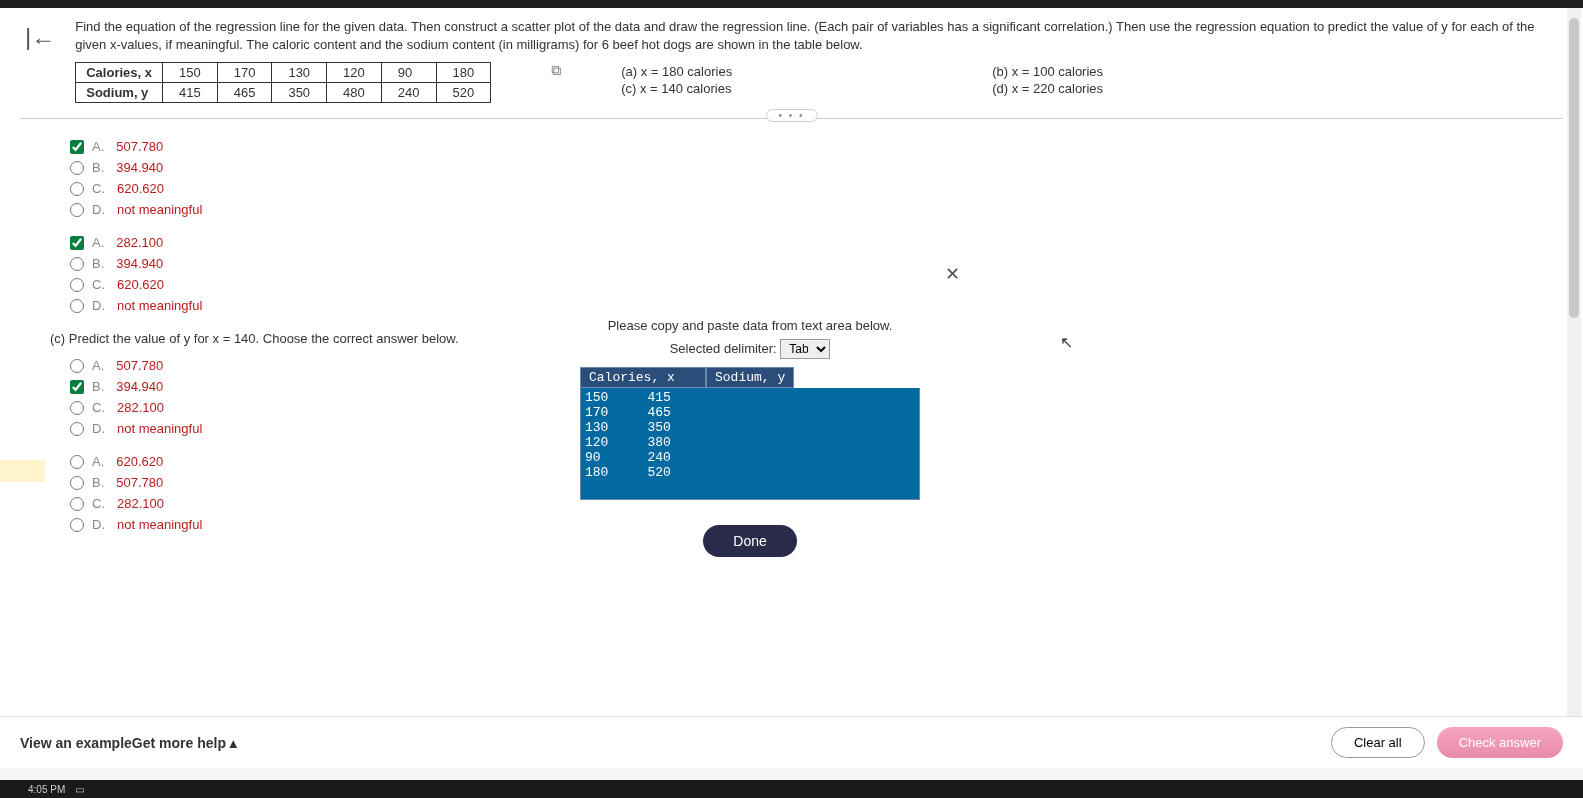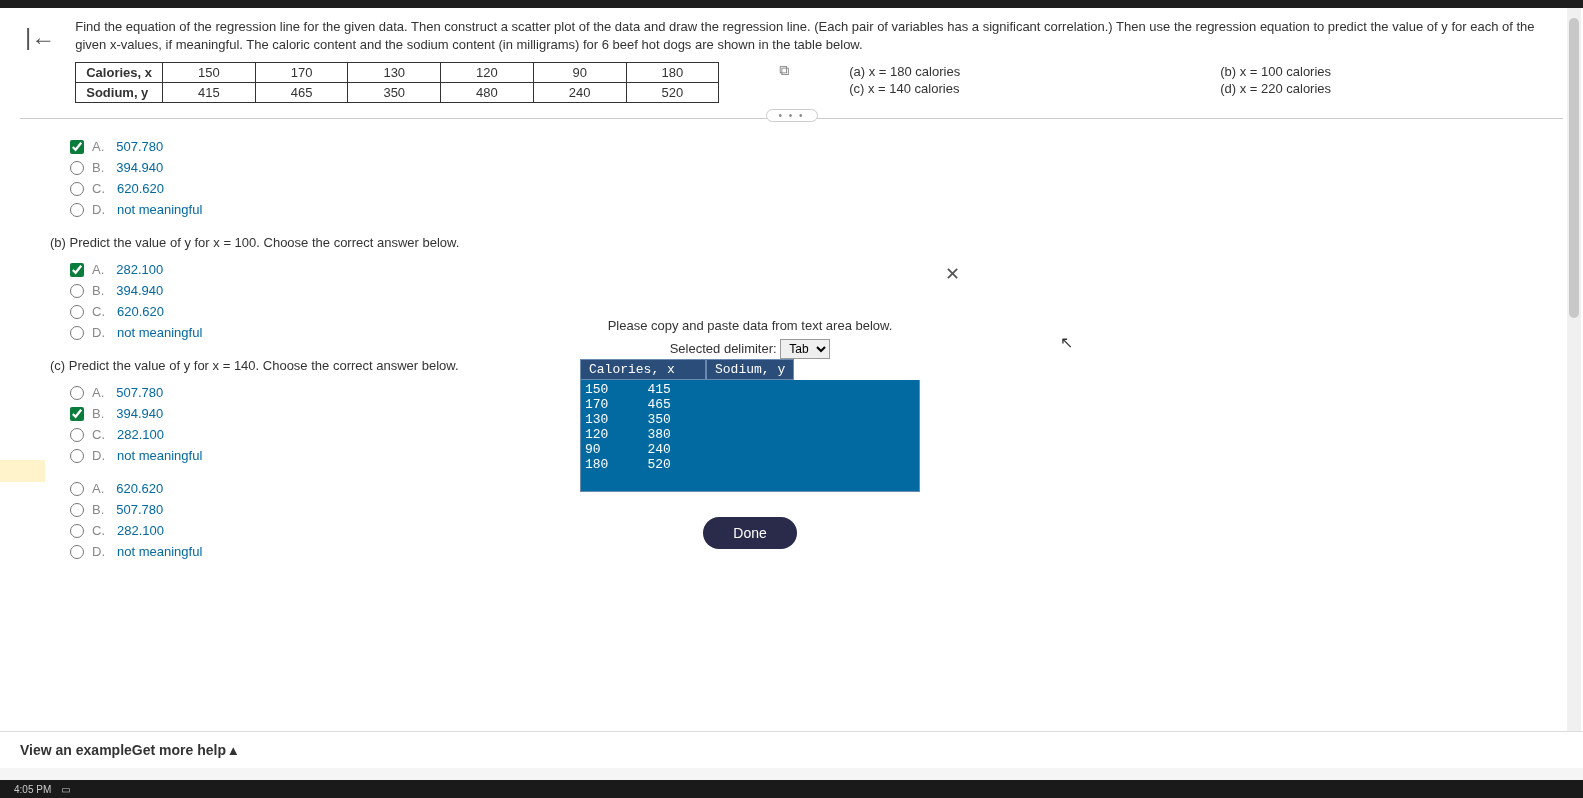--- a/index.html
+++ b/index.html
@@ -4,54 +4,54 @@
 <style>
 * { box-sizing: border-box; margin: 0; padding: 0; }
 body { font-family: Arial, sans-serif; font-size: 13px; background: #f5f5f5; color: #333; width: 1583px; height: 798px; position: relative; overflow: hidden; }
 .topbar { background: #1e1e1e; height: 8px; width: 100%; }
 .main-content { background: #fff; padding: 10px 20px 0 20px; height: calc(100% - 38px); overflow-y: auto; position: relative; }
 .header-row { display: flex; align-items: flex-start; gap: 15px; }
 .back-icon { font-size: 24px; color: #555; cursor: pointer; padding: 5px; }
 .problem-text { flex: 1; color: #333; line-height: 1.4; }
 .data-section { margin-top: 8px; display: flex; align-items: flex-start; gap: 60px; }
 .data-table { border-collapse: collapse; }
-.data-table td { border: 1px solid #333; padding: 2px 35px; text-align: center; font-size: 13px; }
+.data-table td { border: 1px solid #333; padding: 2px 16px; font-size: 13px; }
 .data-table td:first-child { font-weight: bold; text-align: left; padding: 2px 10px; }
 .copy-icon { color: #777; font-size: 14px; cursor: pointer; }
 .predict-list { font-size: 13px; }
 .predict-list div { margin: 2px 0; }
 .divider-wrap { text-align: center; margin: 15px 0 20px; position: relative; }
 .divider { border: none; border-top: 1px solid #ccc; }
 .expand-btn { position: absolute; left: 50%; top: -9px; transform: translateX(-50%); background: #fff; border: 1px solid #ccc; border-radius: 10px; padding: 0 12px; font-size: 10px; color: #888; cursor: pointer; letter-spacing: 2px; }
 .question-block { margin: 18px 0 10px 30px; }
 .question-prompt { font-size: 13px; margin-bottom: 12px; }
 .option-row { display: flex; align-items: center; gap: 8px; margin: 6px 0 6px 20px; font-size: 13px; }
 .option-row input[type=radio] { width: 14px; height: 14px; }
 .option-row input[type=checkbox] { width: 14px; height: 14px; accent-color: #0a7d3c; }
-.option-label { color: #0369a1; }
+.option-label { color: #b91c1c; }
 .option-letter { color: #888; margin-right: 4px; }
 .highlight-bar { position: absolute; left: 0; width: 45px; height: 22px; background: #fff3cc; }
 .popup { position: absolute; left: 570px; top: 300px; width: 360px; background: #fff; padding: 10px; }
 .popup-close { position: absolute; right: -30px; top: -45px; font-size: 18px; color: #555; cursor: pointer; }
 .popup-title { text-align: center; font-size: 13px; color: #333; margin-bottom: 6px; }
-.delim-row { text-align: center; font-size: 13px; }
+.delim-row { text-align: center; font-size: 13px; margin-bottom: 8px; }
 .delim-row select { border: 1px solid #999; font-size: 12px; padding: 1px 4px; }
 .data-area-header { display: flex; }
 .data-area-header span { background: #2a4d7a; color: #fff; border: 1px solid #6a8ab0; padding: 2px 8px; font-family: 'Courier New', monospace; font-size: 13px; }
 .data-area-header span:first-child { width: 126px; }
 .data-area-body { background: #0369a1; color: #fff; border: 1px solid #6a8ab0; border-top: none; font-family: 'Courier New', monospace; font-size: 13px; padding: 2px 4px; white-space: pre; height: 112px; }
 .done-btn { display: block; margin: 25px auto 0; background: #2a2a4a; color: #fff; border: none; border-radius: 18px; padding: 8px 30px; font-size: 14px; cursor: pointer; }
 .cursor-icon { position: absolute; left: 1060px; top: 325px; font-size: 16px; color: #333; }
 .bottom-bar { position: absolute; bottom: 30px; left: 0; right: 0; background: #fff; border-top: 1px solid #ddd; padding: 10px 20px; display: flex; justify-content: space-between; align-items: center; }
 .bottom-left { display: flex; font-size: 14px; font-weight: bold; color: #333; }
 .bottom-left span { cursor: pointer; }
 .bottom-right { display: flex; gap: 12px; }
 .btn-outline { background: #fff; border: 1px solid #999; border-radius: 18px; padding: 7px 22px; font-size: 13px; cursor: pointer; }
 .btn-primary { background: linear-gradient(#f7a6c0, #e88aa8); border: none; border-radius: 18px; padding: 7px 22px; font-size: 13px; color: #fff; cursor: pointer; }
-.taskbar { position: absolute; bottom: 0; left: 0; right: 0; height: 18px; background: #1a1a1a; color: #ccc; font-size: 10px; display: flex; justify-content: flex-start; align-items: center; padding: 0 14px; gap: 10px; }
+.taskbar { position: absolute; bottom: 0; left: 0; right: 0; height: 18px; background: #1a1a1a; color: #ccc; font-size: 10px; display: flex; justify-content: flex-start; align-items: center; padding: 0 28px; gap: 10px; }
 .scrollbar { position: absolute; right: 2px; top: 8px; bottom: 38px; width: 14px; background: #f0f0f0; }
 .scroll-thumb { position: absolute; top: 10px; width: 10px; left: 2px; height: 300px; background: #c8c8c8; border-radius: 5px; }
 </style>
 </head>
 <body>
 
 <div class="topbar"></div>
 
 <div class="main-content">
 
@@ -118,21 +118,20 @@
         <span class="option-label">620.620</span>
       </div>
     <div class="option-row">
         <input type="radio" style="">
         <span class="option-letter">D.</span>
         <span class="option-label">not meaningful</span>
       </div>
   </div>
 
   <div class="question-block">
-    <div class="question-prompt">(b) Predict the value of y for x = 100. Choose the correct answer below.</div>
     <div class="option-row">
         <input type="checkbox" checked="" style="">
         <span class="option-letter">A.</span>
         <span class="option-label">282.100</span>
       </div>
     <div class="option-row">
         <input type="radio" style="">
         <span class="option-letter">B.</span>
         <span class="option-label">394.940</span>
       </div>
@@ -225,18 +224,22 @@
 
 <div class="scrollbar">
   <div class="scroll-thumb"></div>
 </div>
 
 <div class="bottom-bar">
   <div class="bottom-left">
     <span>View an example</span>
     <span><span>Get more help </span>▴</span>
   </div>
+  <div class="bottom-right">
+    <button class="btn-outline">Clear all</button>
+    <button class="btn-primary">Check answer</button>
+  </div>
 </div>
 
 <div class="taskbar">
   <span>4:05 PM</span>
   <span>▭</span>
 </div>
 
 </body></html>

